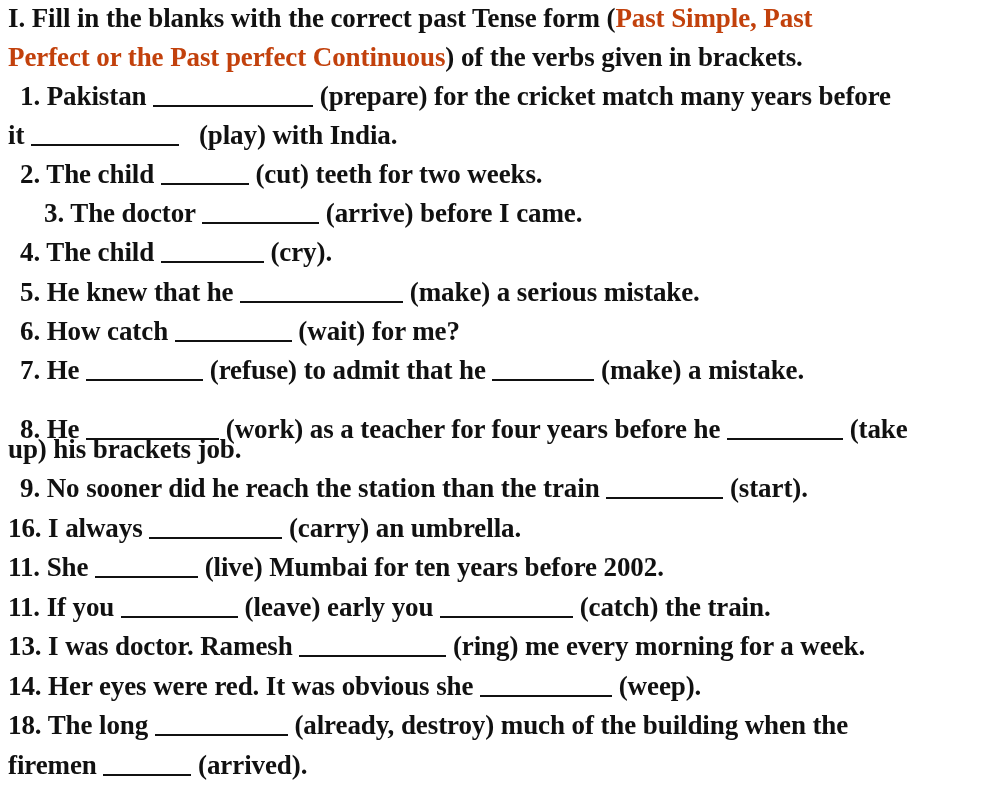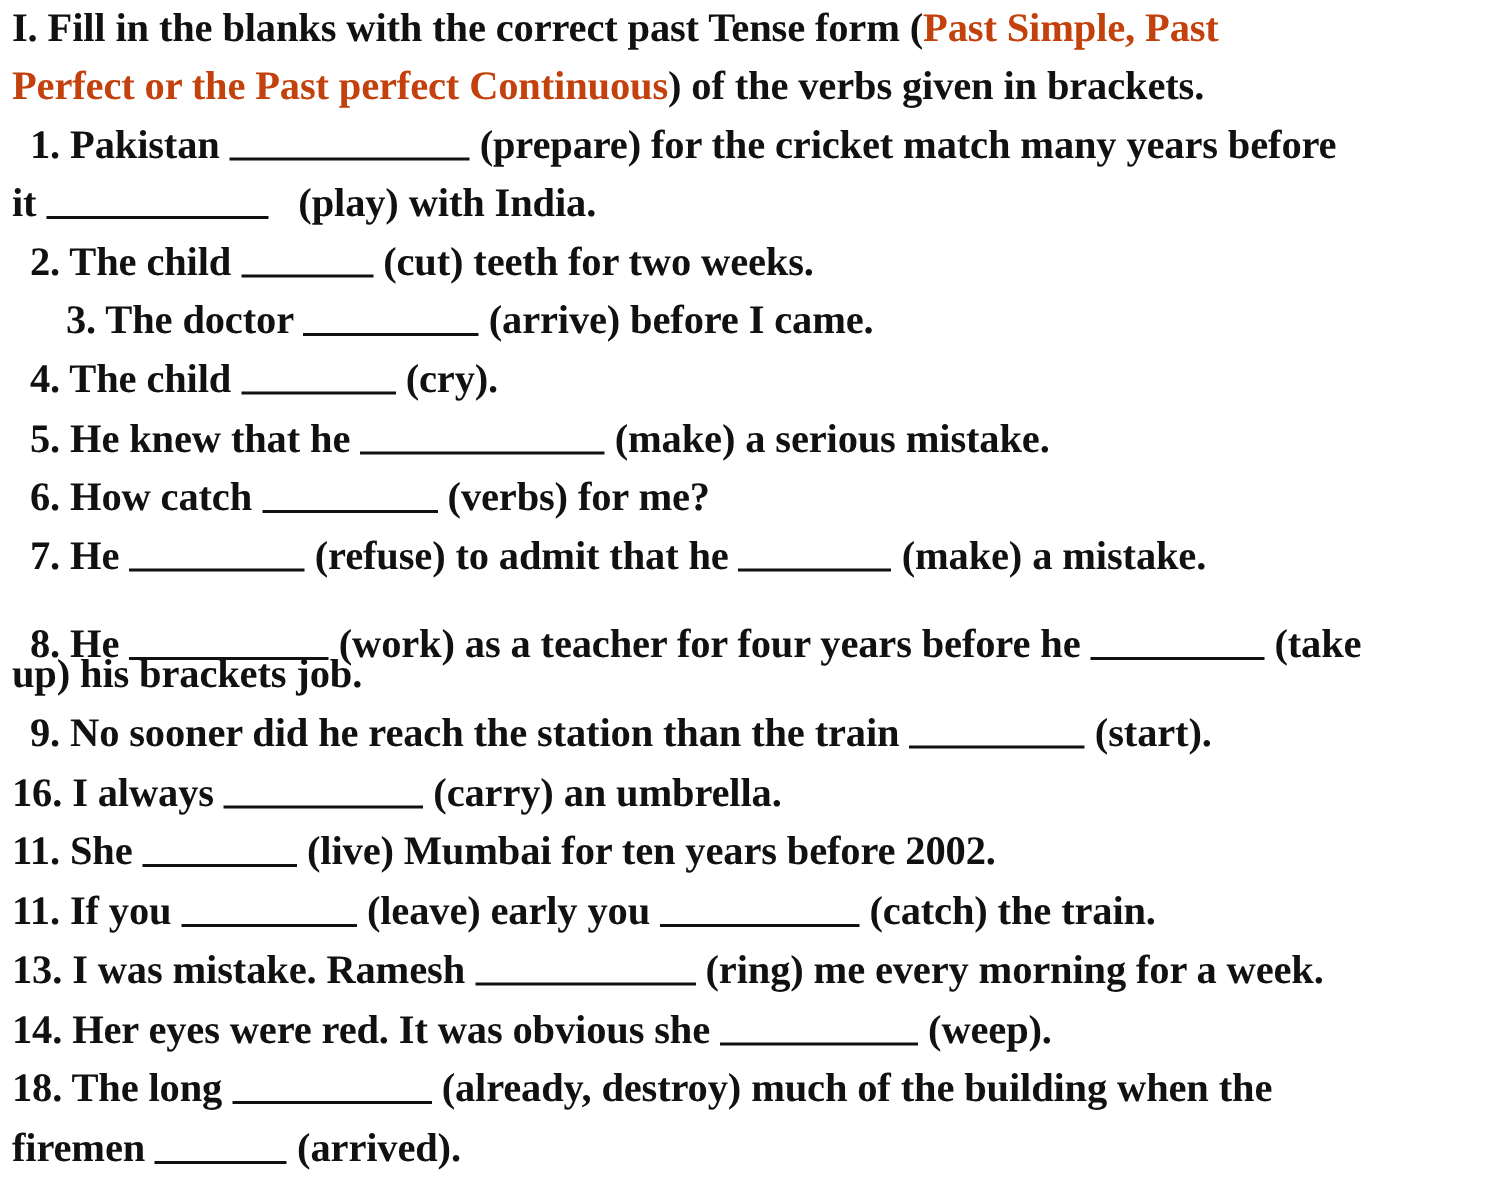--- a/index.html
+++ b/index.html
@@ -29,35 +29,35 @@
   <div class="line" style="top:117px; left:8px;"><span>it</span> <span class="blank" style="width:148px"></span>   <span>(play) with India.</span></div>
 
   <div class="line" style="top:156px; left:20px;"><span>2.</span> <span>The child</span> <span class="blank" style="width:88px"></span> <span>(cut) teeth for two weeks.</span></div>
 
   <div class="line" style="top:195px; left:20px;margin-left:24px;"><span>3.</span> <span>The doctor</span> <span class="blank" style="width:117px"></span> <span>(arrive) before I came.</span></div>
 
   <div class="line" style="top:234px; left:20px;"><span>4.</span> <span>The child</span> <span class="blank" style="width:103px"></span> <span>(cry).</span></div>
 
   <div class="line" style="top:274px; left:20px;"><span>5.</span> <span>He knew that he</span> <span class="blank" style="width:163px"></span> <span>(make) a serious mistake.</span></div>
 
-  <div class="line" style="top:313px; left:20px;"><span>6.</span> <span>How catch</span> <span class="blank" style="width:117px"></span> <span>(verbs) for me?</span></div>
+  <div class="line" style="top:313px; left:20px;"><span>6.</span> <span>How catch</span> <span class="blank" style="width:117px"></span> <span>(wait) for me?</span></div>
 
   <div class="line" style="top:352px; left:20px;"><span>7.</span> <span>He</span> <span class="blank" style="width:117px"></span> <span>(refuse) to admit that he</span> <span class="blank" style="width:102px"></span> <span>(make) a mistake.</span></div>
 
   <div class="line" style="top:411px; left:20px;"><span>8.</span> <span>He</span> <span class="blank" style="width:133px"></span> <span>(work) as a teacher for four years before he</span> <span class="blank" style="width:116px"></span> <span>(take</span></div>
   <div class="line" style="top:431px; left:8px;"><span>up) his brackets job.</span></div>
 
   <div class="line" style="top:470px; left:20px;"><span>9.</span> <span>No sooner did he reach the station than the train</span> <span class="blank" style="width:117px"></span> <span>(start).</span></div>
 
   <div class="line" style="top:510px; left:8px;"><span>16.</span> <span>I always</span> <span class="blank" style="width:133px"></span> <span>(carry) an umbrella.</span></div>
 
   <div class="line" style="top:549px; left:8px;text-align:center;"><span>11.</span> <span>She</span> <span class="blank" style="width:103px"></span> <span>(live) Mumbai for ten years before 2002.</span></div>
 
   <div class="line" style="top:589px; left:8px;"><span>11.</span> <span>If you</span> <span class="blank" style="width:117px"></span> <span>(leave) early you</span> <span class="blank" style="width:133px"></span> <span>(catch) the train.</span></div>
 
-  <div class="line" style="top:628px; left:8px;"><span>13.</span> <span>I was mistake. Ramesh</span> <span class="blank" style="width:147px"></span> <span>(ring) me every morning for a week.</span></div>
+  <div class="line" style="top:628px; left:8px;"><span>13.</span> <span>I was doctor. Ramesh</span> <span class="blank" style="width:147px"></span> <span>(ring) me every morning for a week.</span></div>
 
   <div class="line" style="top:668px; left:8px;"><span>14.</span> <span>Her eyes were red. It was obvious she</span> <span class="blank" style="width:132px"></span> <span>(weep).</span></div>
 
   <div class="line" style="top:707px; left:8px;"><span>18.</span> <span>The long</span> <span class="blank" style="width:133px"></span> <span>(already, destroy) much of the building when the</span></div>
   <div class="line" style="top:747px; left:8px;"><span>firemen</span> <span class="blank" style="width:88px"></span> <span>(arrived).</span></div>
 
 </div>
 
 </body></html>

